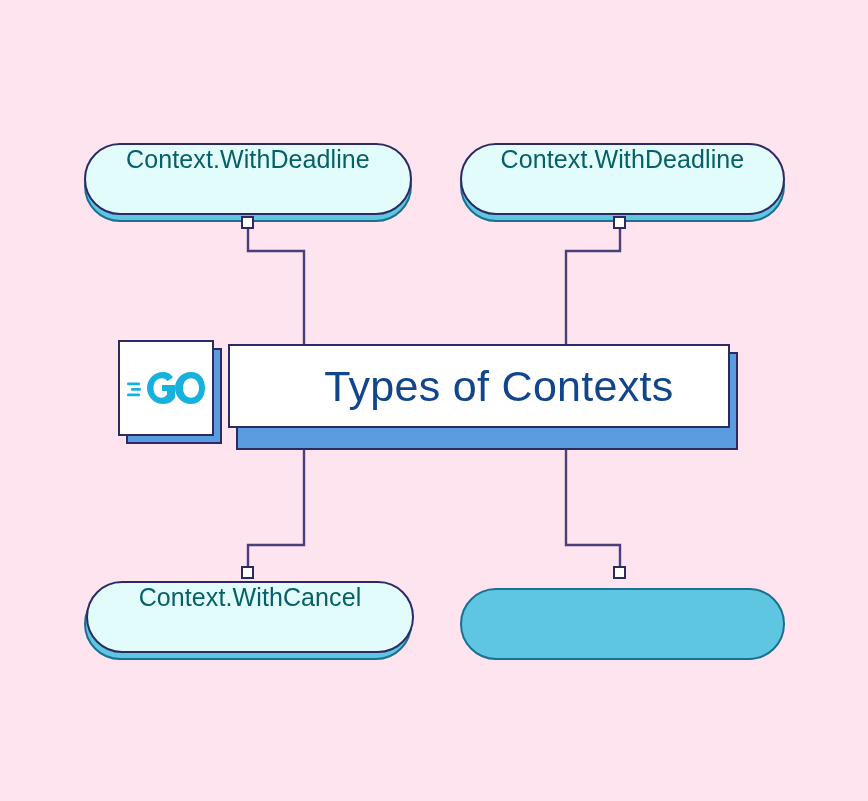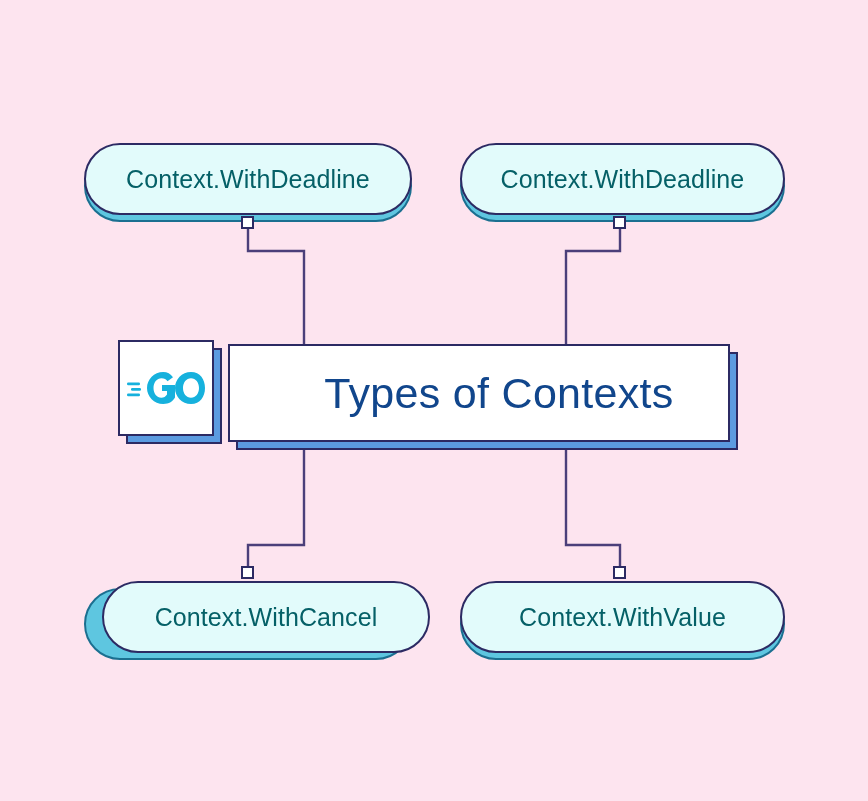--- a/index.html
+++ b/index.html
@@ -26,21 +26,21 @@
   #connectors { z-index: 1; }
 
   
   .pill {
     position: absolute;
     box-sizing: border-box;
     background: #e2fbfb;
     border: 2px solid #2c2a63;
     border-radius: 999px;
     display: flex;
-    align-items: center;
+    align-items: flex-start;
     justify-content: center;
     z-index: 3;
   }
   .pill-shadow {
     position: absolute;
     box-sizing: border-box;
     background: #5ec6e0;
     border: 2px solid #1b6f90;
     border-radius: 999px;
     z-index: 2;
@@ -131,45 +131,42 @@
   </div>
   <div class="junction" style="left:241px; top:216px;"></div>
 
   <div class="pill-shadow" style="left:460px; top:150px; width:325px; height:72px;"></div>
   <div class="pill" style="left:460px; top:143px; width:325px; height:72px;">
     <span class="pill-label">Context.WithDeadline</span>
   </div>
   <div class="junction" style="left:613px; top:216px;"></div>
 
   <div class="pill-shadow" style="left:84px; top:588px; width:328px; height:72px;"></div>
-  <div class="pill" style="left:102px; top:581px; width:328px; height:72px;">
+  <div class="pill" style="left:86px; top:581px; width:328px; height:72px;">
     <span class="pill-label">Context.WithCancel</span>
   </div>
   <div class="junction" style="left:241px; top:566px;"></div>
 
   <div class="pill-shadow" style="left:460px; top:588px; width:325px; height:72px;"></div>
-  <div class="pill" style="left:460px; top:581px; width:325px; height:72px;">
-    <span class="pill-label">Context.WithValue</span>
-  </div>
   <div class="junction" style="left:613px; top:566px;"></div>
 
   <div class="logo-box-shadow" style="left:126px; top:348px; width:96px; height:96px;"></div>
   <div class="logo-box" style="left:118px; top:340px; width:96px; height:96px;">
     <svg width="80" height="42" viewBox="0 0 160 84">
       <g fill="#16b1dd">
 
         <rect x="2" y="31" width="26" height="5.5" rx="2.5"></rect>
         <rect x="10" y="42" width="20" height="5.5" rx="2.5"></rect>
         <rect x="2" y="53" width="26" height="5.5" rx="2.5"></rect>
 
         <path d="M74.5,10 C56,10 42,25 42,42 C42,59 56,74 74.5,74 C86,74 94,68.5 98,61 L98,36 L72,36 L72,48 L82,48 L82,55 C79.5,59 75.5,61.5 70.5,61.5 C61.5,61.5 55,53 55,42 C55,31 61.5,22.5 71,22.5 C76.5,22.5 80.5,25 83,28.5 L94,20.5 C89,13.5 82.5,10 74.5,10 Z"></path>
 
         <path d="M130,10 C111.5,10 98,25 98,42 C98,59 111.5,74 130,74 C148.5,74 158,59 158,42 C158,25 148.5,10 130,10 Z M130,61.5 C120.5,61.5 114,53 114,42 C114,31 120.5,22.5 130,22.5 C139.5,22.5 146,31 146,42 C146,53 139.5,61.5 130,61.5 Z"></path>
       </g>
     </svg>
   </div>
 
   <div class="center-box-shadow" style="left:236px; top:352px; width:502px; height:98px;"></div>
-  <div class="center-box" style="left:228px; top:344px; width:502px; height:98px;padding-left:40px;">
+  <div class="center-box" style="left:228px; top:344px; width:502px; height:84px;padding-left:40px;">
     <span class="center-title">Types of Contexts</span>
   </div>
 
 </div>
 
 </body></html>

